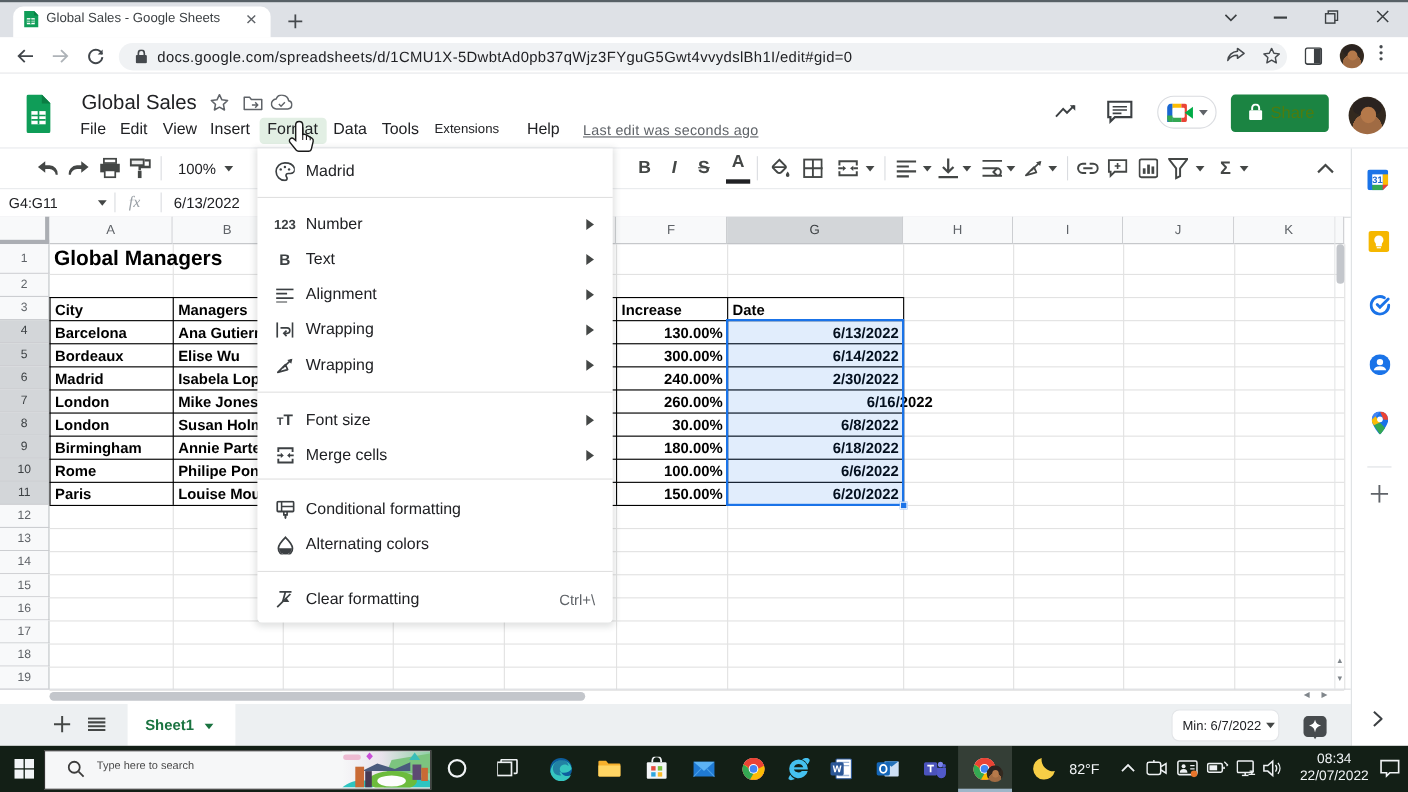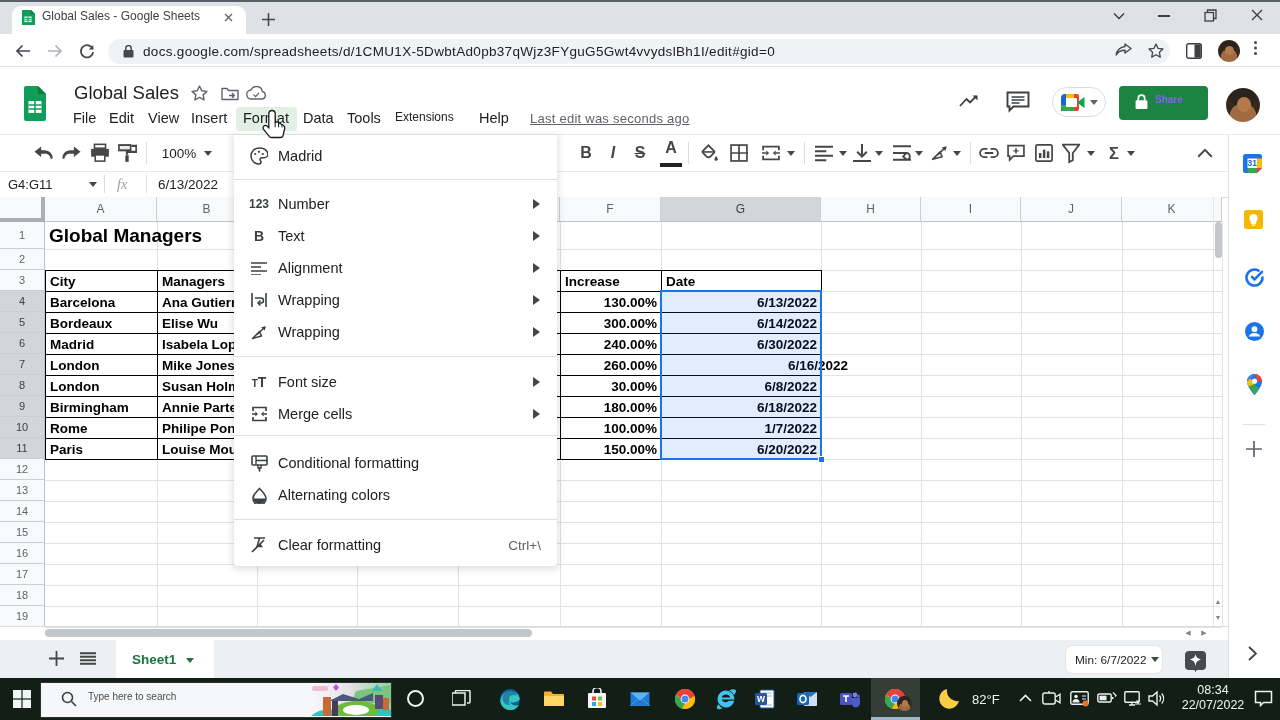--- a/index.html
+++ b/index.html
@@ -128,21 +128,21 @@
     <path d="M13 0h3a2 2 0 0 1 2 2v13a2 2 0 0 1-2 2h-3z" fill="#ea4335"></path>
     <rect x="5" y="4" width="11" height="9" rx="1" fill="#fff"></rect>
     <path d="M16 8.5L23.5 3v11z" fill="#00ac47"></path>
   </svg>
 <div class="ab" style="left:1090px;top:100px;width:0;height:0;border-left:4px solid transparent;border-right:4px solid transparent;border-top:5px solid #5f6368;"></div>
 <div class="ab" style="left:1119px;top:86px;width:89px;height:34px;background:#1b8442;border-radius:4px;"></div>
 <svg class="ab" style="left:1135px;top:94px" width="13" height="16" viewBox="0 0 11 13">
     <rect x="0.5" y="5" width="10" height="7.5" rx="1" fill="#fff"></rect>
     <path d="M2.8 5V3.3a2.7 2.7 0 0 1 5.4 0V5" fill="none" stroke="#fff" stroke-width="1.5"></path>
   </svg>
-<div class="ab" style="left:1155px;top:94px;font-size:10px;font-weight:bold;color:#8b5cf6;">Share</div>
+<div class="ab" style="left:1155px;top:94px;font-size:15px;font-weight:normal;color:#4d7c0f;">Share</div>
 <div class="ab" style="left:1226px;top:88px;width:34px;height:34px;border-radius:50%;background:radial-gradient(circle at 50% 85%,#a06b43 0 40%,#33291f 41%);overflow:hidden;">
     <div style="position:absolute;left:4px;top:1px;width:26px;height:16px;border-radius:50% 50% 40% 40%;background:#2a2320;"></div>
     <div style="position:absolute;left:11px;top:9px;width:14px;height:15px;border-radius:50%;background:#b5794a;"></div>
   </div>
 <div class="ab" style="left:0;top:134px;width:1280px;height:1px;background:#e8eaed;"></div>
 <div class="ab" style="left:0;top:171px;width:1228px;height:1px;background:#e8eaed;"></div>
 <svg class="tbicon" style="left:34px;width:20px" width="20" height="13" viewBox="0 0 20 13">
     <path d="M7.5 0L0.5 5.5 7.5 11V7.5h4a6 6 0 0 1 6 5.5h2a8 8 0 0 0-8-9h-4z" fill="#444746" stroke="none" transform="scale(.95)"></path>
   </svg>
 <svg class="tbicon" style="left:62px;width:20px" width="20" height="13" viewBox="0 0 20 13">
@@ -337,37 +337,37 @@
 <div class="cell " style="left:158px;top:292px;width:99px;height:20px;padding:0 4px;">Ana Gutierrez</div>
 <div class="cell r" style="left:561px;top:292px;width:100px;height:20px;padding:0 4px;">130.00%</div>
 <div class="cell r" style="left:662px;top:292px;width:159px;height:20px;padding:0 4px;">6/13/2022</div>
 <div class="cell " style="left:46px;top:313px;width:111px;height:20px;padding:0 4px;">Bordeaux</div>
 <div class="cell " style="left:158px;top:313px;width:99px;height:20px;padding:0 4px;">Elise Wu</div>
 <div class="cell r" style="left:561px;top:313px;width:100px;height:20px;padding:0 4px;">300.00%</div>
 <div class="cell r" style="left:662px;top:313px;width:159px;height:20px;padding:0 4px;">6/14/2022</div>
 <div class="cell " style="left:46px;top:334px;width:111px;height:20px;padding:0 4px;">Madrid</div>
 <div class="cell " style="left:158px;top:334px;width:99px;height:20px;padding:0 4px;">Isabela Lopez</div>
 <div class="cell r" style="left:561px;top:334px;width:100px;height:20px;padding:0 4px;">240.00%</div>
-<div class="cell r" style="left:662px;top:334px;width:159px;height:20px;padding:0 4px;">6/30/2022</div>
+<div class="cell r" style="left:662px;top:334px;width:159px;height:20px;padding:0 4px;">2/30/2022</div>
 <div class="cell " style="left:46px;top:355px;width:111px;height:20px;padding:0 4px;">London</div>
 <div class="cell " style="left:158px;top:355px;width:99px;height:20px;padding:0 4px;">Mike Jones</div>
 <div class="cell r" style="left:561px;top:355px;width:100px;height:20px;padding:0 4px;">260.00%</div>
 <div class="cell r" style="left:662px;top:355px;width:190px;height:20px;padding:0 4px;">6/16/2022</div>
 <div class="cell " style="left:46px;top:376px;width:111px;height:20px;padding:0 4px;">London</div>
 <div class="cell " style="left:158px;top:376px;width:99px;height:20px;padding:0 4px;">Susan Holmes</div>
 <div class="cell r" style="left:561px;top:376px;width:100px;height:20px;padding:0 4px;">30.00%</div>
 <div class="cell r" style="left:662px;top:376px;width:159px;height:20px;padding:0 4px;">6/8/2022</div>
 <div class="cell " style="left:46px;top:397px;width:111px;height:20px;padding:0 4px;">Birmingham</div>
 <div class="cell " style="left:158px;top:397px;width:99px;height:20px;padding:0 4px;">Annie Partel</div>
 <div class="cell r" style="left:561px;top:397px;width:100px;height:20px;padding:0 4px;">180.00%</div>
 <div class="cell r" style="left:662px;top:397px;width:159px;height:20px;padding:0 4px;">6/18/2022</div>
 <div class="cell " style="left:46px;top:418px;width:111px;height:20px;padding:0 4px;">Rome</div>
 <div class="cell " style="left:158px;top:418px;width:99px;height:20px;padding:0 4px;">Philipe Ponto</div>
 <div class="cell r" style="left:561px;top:418px;width:100px;height:20px;padding:0 4px;">100.00%</div>
-<div class="cell r" style="left:662px;top:418px;width:159px;height:20px;padding:0 4px;">1/7/2022</div>
+<div class="cell r" style="left:662px;top:418px;width:159px;height:20px;padding:0 4px;">6/6/2022</div>
 <div class="cell " style="left:46px;top:439px;width:111px;height:20px;padding:0 4px;">Paris</div>
 <div class="cell " style="left:158px;top:439px;width:99px;height:20px;padding:0 4px;">Louise Mouri</div>
 <div class="cell r" style="left:561px;top:439px;width:100px;height:20px;padding:0 4px;">150.00%</div>
 <div class="cell r" style="left:662px;top:439px;width:159px;height:20px;padding:0 4px;">6/20/2022</div>
 <div class="ab" style="left:660px;top:290px;width:162px;height:170px;background:rgba(26,115,232,.13);border:2px solid #1a73e8;"></div>
 <div class="ab" style="left:818px;top:456px;width:7px;height:7px;background:#1a73e8;border:1px solid #fff;"></div>
 <div class="ab" style="left:1213px;top:197px;width:10px;height:429px;border-left:1px solid #e4e5e7;"></div>
 <div class="ab" style="left:1215px;top:222px;width:7px;height:36px;background:#c3c6cb;border-radius:4px;"></div>
 <div class="ab" style="left:1214px;top:598px;width:8px;height:8px;color:#80868b;font-size:7px;line-height:8px;text-align:center;">▲</div>
 <div class="ab" style="left:1214px;top:614px;width:8px;height:8px;color:#80868b;font-size:7px;line-height:8px;text-align:center;">▼</div>

